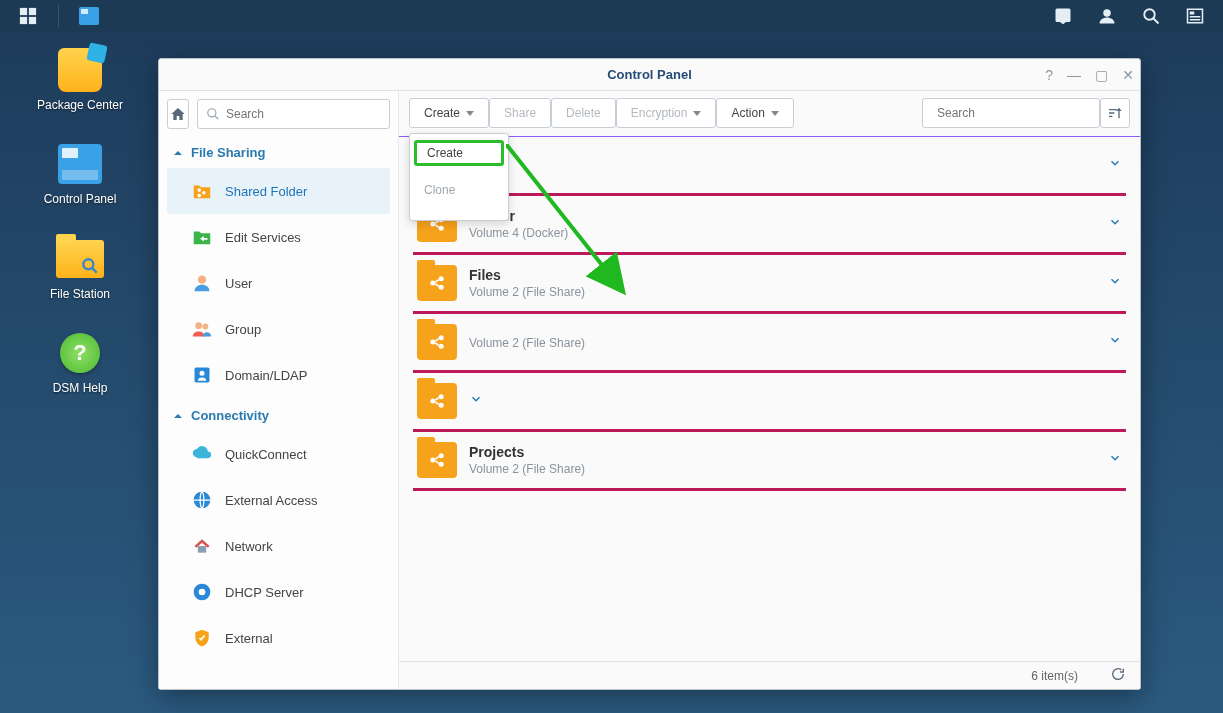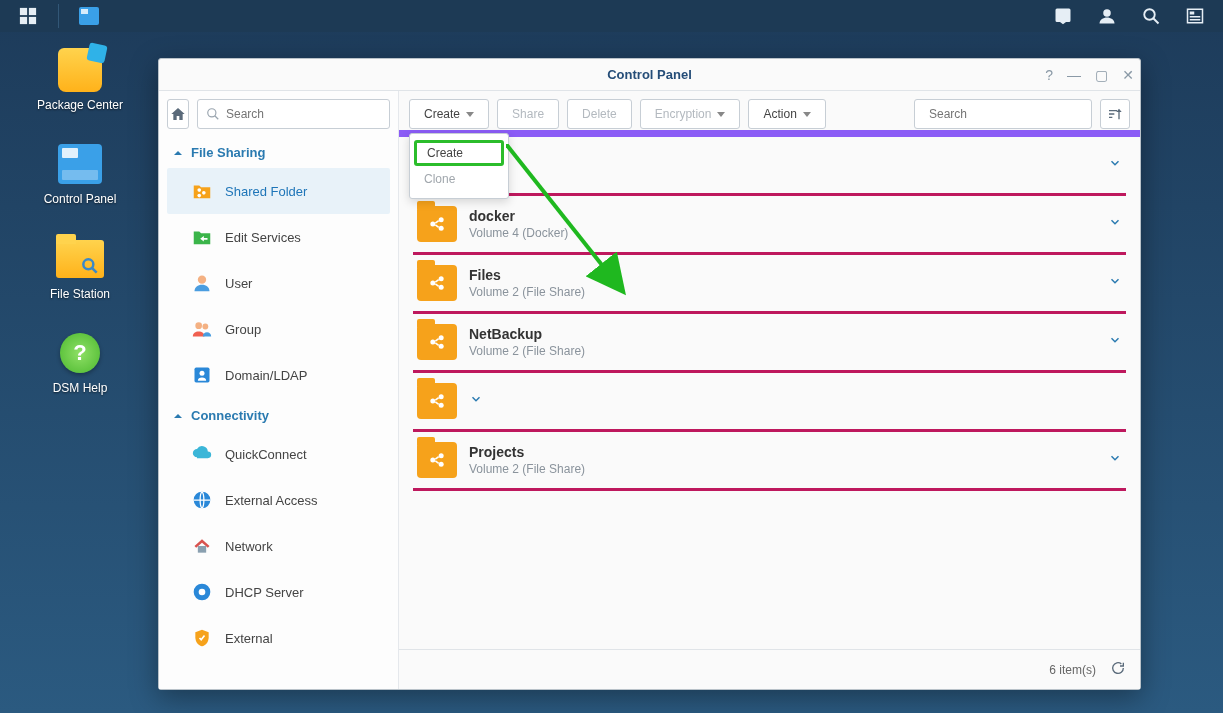--- a/index.html
+++ b/index.html
@@ -38,47 +38,47 @@
 .sb-search { flex:1; height:30px; border:1px solid #c7ced5; border-radius:3px; background:#fff; display:flex; align-items:center; padding:0 8px; gap:6px; }
 .sb-search input { border:0; outline:0; flex:1; font-size:12px; color:#555; }
 .sb-group-h { display:flex; align-items:center; gap:8px; padding:10px 6px 8px; color:#2a7ab0; font-size:13px; font-weight:600; cursor:pointer; }
 .sb-group-h svg { width:10px; height:10px; fill:#2a7ab0; }
 .sb-item { display:flex; align-items:center; gap:12px; padding:12px 24px; font-size:13px; color:#444; cursor:pointer; border-radius:2px; }
 .sb-item.active { background:#e8f2f9; color:#1e75b8; }
 .sb-item-icon { width:22px; height:22px; display:flex; align-items:center; justify-content:center; }
 
 
 .main { flex:1; display:flex; flex-direction:column; background:#fafafa; }
-.toolbar { height:46px; padding:8px 10px; display:flex; align-items:flex-start; gap:8px; border-bottom:7px solid #8b5cf6; position:relative; }
+.toolbar { height:46px; padding:8px 10px; display:flex; align-items:flex-end; border-bottom:1px solid #8b5cf6; position:relative; }
 .btn { height:30px; padding:0 14px; border:1px solid #c7ced5; border-radius:3px; background:#fff; font-size:12px; color:#444; cursor:pointer; display:inline-flex; align-items:center; gap:6px; }
 .btn.disabled { color:#b3b9bf; cursor:default; }
 .btn .caret { width:0;height:0;border-left:4px solid transparent;border-right:4px solid transparent;border-top:5px solid #888; }
 .spacer { flex:1; }
 .tb-search { width:178px; height:30px; border:1px solid #c7ced5; border-radius:3px; background:#fff; display:flex; align-items:center; padding:0 8px; gap:6px; }
 .tb-search input { border:0; outline:0; flex:1; font-size:12px; }
 .sort-btn { width:30px; height:30px; border:1px solid #c7ced5; background:#fff; border-radius:3px; display:flex; align-items:center; justify-content:center; cursor:pointer; color:#5a6a7a; }
 
 
 .dropdown { position:absolute; left:10px; top:42px; width:100px; background:#fff; border:1px solid #c7ced5; border-radius:3px; box-shadow:0 3px 10px rgba(0,0,0,.15); padding:6px 0; z-index:10; }
-.dd-item { padding:6px 14px; font-size:12px; color:#444; cursor:pointer; }
+.dd-item { padding:17px 14px; font-size:12px; color:#444; cursor:pointer; }
 .dd-item.hl { border:3px solid #2bbd2b; border-radius:3px; margin:0 4px; padding:3px 10px; }
 .dd-item.dim { color:#a1a7ad; }
 
 .list { flex:1; overflow-y:auto; padding:0 14px; }
 .row { display:flex; align-items:center; gap:12px; padding:10px 4px; border-bottom:3px solid #be185d; cursor:pointer; }
 .row-icon { width:40px; height:36px; background:#f6a21b; border-radius:4px; position:relative; flex-shrink:0; }
 .row-icon::before { content:''; position:absolute; left:0; top:-5px; width:18px; height:8px; background:#f6a21b; border-radius:2px 2px 0 0; }
 .row-icon svg { position:absolute; left:10px; top:8px; width:20px; height:20px; fill:#fff; }
 .row-body { flex:1; }
 .row-title { font-size:14px; font-weight:600; color:#333; }
 .row-sub { font-size:12px; color:#8a939c; margin-top:2px; }
 .row-chev { color:#2a7ab0; }
 .row-chev svg { width:14px; height:14px; fill:#2a7ab0; }
 
-.status { height:40px; border-top:1px solid #e0e4e8; display:flex; align-items:center; justify-content:flex-end; gap:14px; padding:4px 14px; font-size:12px; color:#666; }
+.status { height:28px; border-top:1px solid #e0e4e8; display:flex; align-items:center; justify-content:flex-end; gap:32px; padding:4px 14px; font-size:12px; color:#666; }
 .reload { cursor:pointer; color:#5a6a7a; }
 
 
 .arrow { position:absolute; left:506px; top:144px; z-index:20; pointer-events:none; }
 
 .cp-tile{width:44px;height:40px;background:#3aa0e8;border-radius:4px;position:relative;}
 .cp-tile::before{content:'';position:absolute;left:4px;top:4px;width:16px;height:10px;background:#fff;opacity:.85;border-radius:1px;}
 .cp-tile::after{content:'';position:absolute;left:4px;bottom:4px;width:36px;height:10px;background:#fff;opacity:.3;border-radius:1px;}
 .bag{width:44px;height:44px;background:linear-gradient(#ffd34d,#ffb21a);border-radius:6px 6px 8px 8px;position:relative;}
 .bag::before{content:'';position:absolute;right:-4px;top:-4px;width:18px;height:18px;background:#2fb2e8;border-radius:3px;transform:rotate(12deg);}
@@ -400,21 +400,20 @@
             <div class="row-icon">
               <svg viewBox="0 0 24 24">
                 <circle cx="17" cy="7" r="3"></circle>
                 <circle cx="7" cy="12" r="3"></circle>
                 <circle cx="17" cy="17" r="3"></circle>
                 <line x1="10" y1="11" x2="14" y2="8" stroke="#fff" stroke-width="2"></line>
                 <line x1="10" y1="13" x2="14" y2="16" stroke="#fff" stroke-width="2"></line>
               </svg>
             </div>
             <div class="row-body">
-              <div class="row-title">NetBackup</div>
               <div class="row-sub">Volume 2 (File Share)</div>
             </div>
             <div class="row-chev"><svg viewBox="0 0 24 24">
                 <path d="M6 9l6 6 6-6" fill="none" stroke="#2a7ab0" stroke-width="2.5"></path>
               </svg></div>
           </div>
           <div class="row">
             <div class="row-icon">
               <svg viewBox="0 0 24 24">
                 <circle cx="17" cy="7" r="3"></circle>

